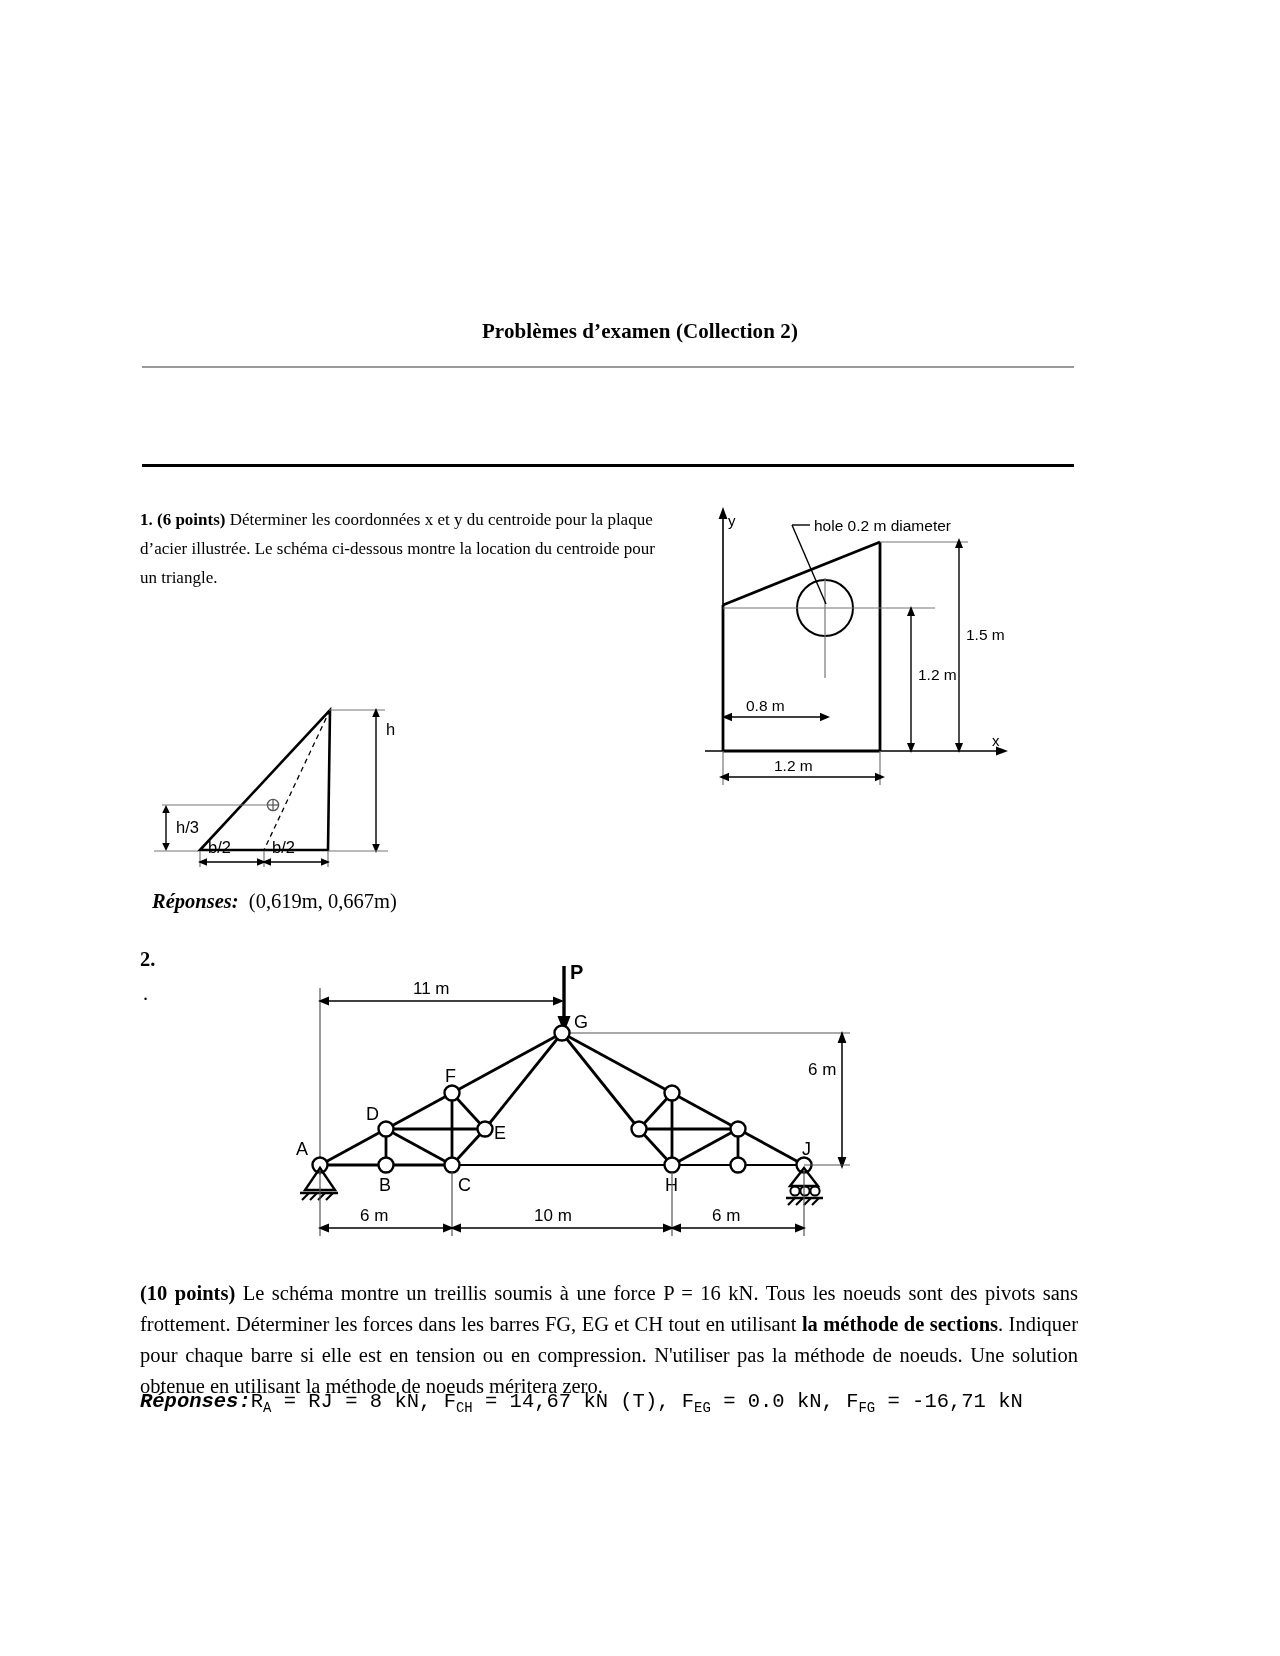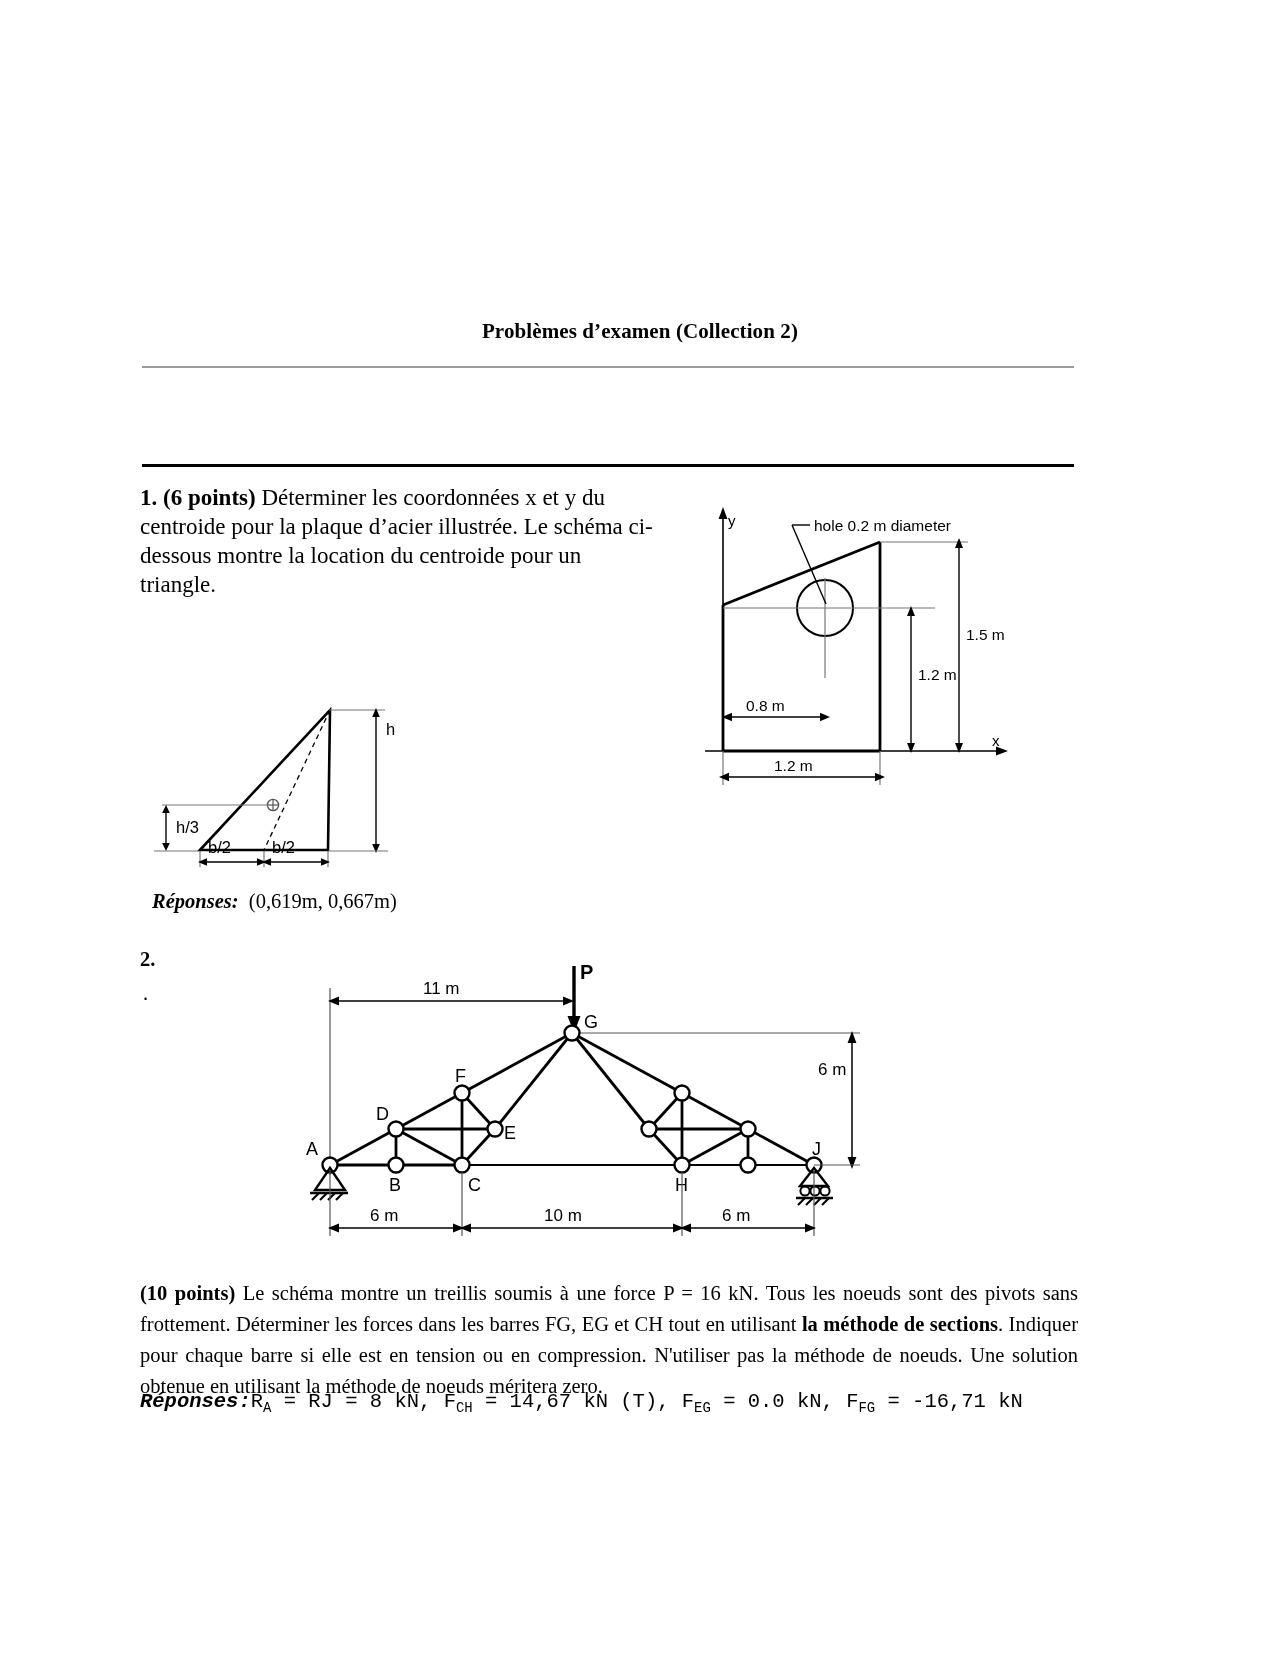--- a/index.html
+++ b/index.html
@@ -56,23 +56,23 @@
   }
   .instructions .ind {
     display: block;
     padding-left: 46px;
   }
   .instructions b { font-weight: bold; }
 
   
   .p1-text {
     position: absolute;
-    left: 140px; top: 483px;
+    left: 140px; top: 505px;
     width: 520px;
-    font-size: 23px;
+    font-size: 17px;
     line-height: 29px;
   }
   .p1-text b { font-weight: bold; }
 
   .answers1 {
     position: absolute;
     left: 140px; top: 890px;
     font-size: 20.5px;
     margin-left: 12px;
   }
@@ -254,21 +254,21 @@
   </div>
 
   <div class="answers1">
     <span class="lbl">Réponses:</span>
     &nbsp;<span>(0,619m, 0,667m)</span>
   </div>
 
   <div class="p2-num">2.</div>
   <div class="p2-dot">.</div>
 
-  <div class="fig" style="left:290px; top:950px;">
+  <div class="fig" style="left:280px; top:950px;">
     <svg width="600" height="300" viewBox="0 0 600 300">
 
       <line x1="40" y1="38" x2="40" y2="225" stroke="#555" stroke-width="1.2"></line>
 
       <line x1="282" y1="83" x2="570" y2="83" stroke="#555" stroke-width="1.2"></line>
 
       <g>
         <line x1="45" y1="51" x2="277" y2="51" stroke="#000" stroke-width="1.5"></line>
         <polygon points="38,51 49,46.4 49,55.6" fill="#000"></polygon>
         <polygon points="284,51 273,46.4 273,55.6" fill="#000"></polygon>

